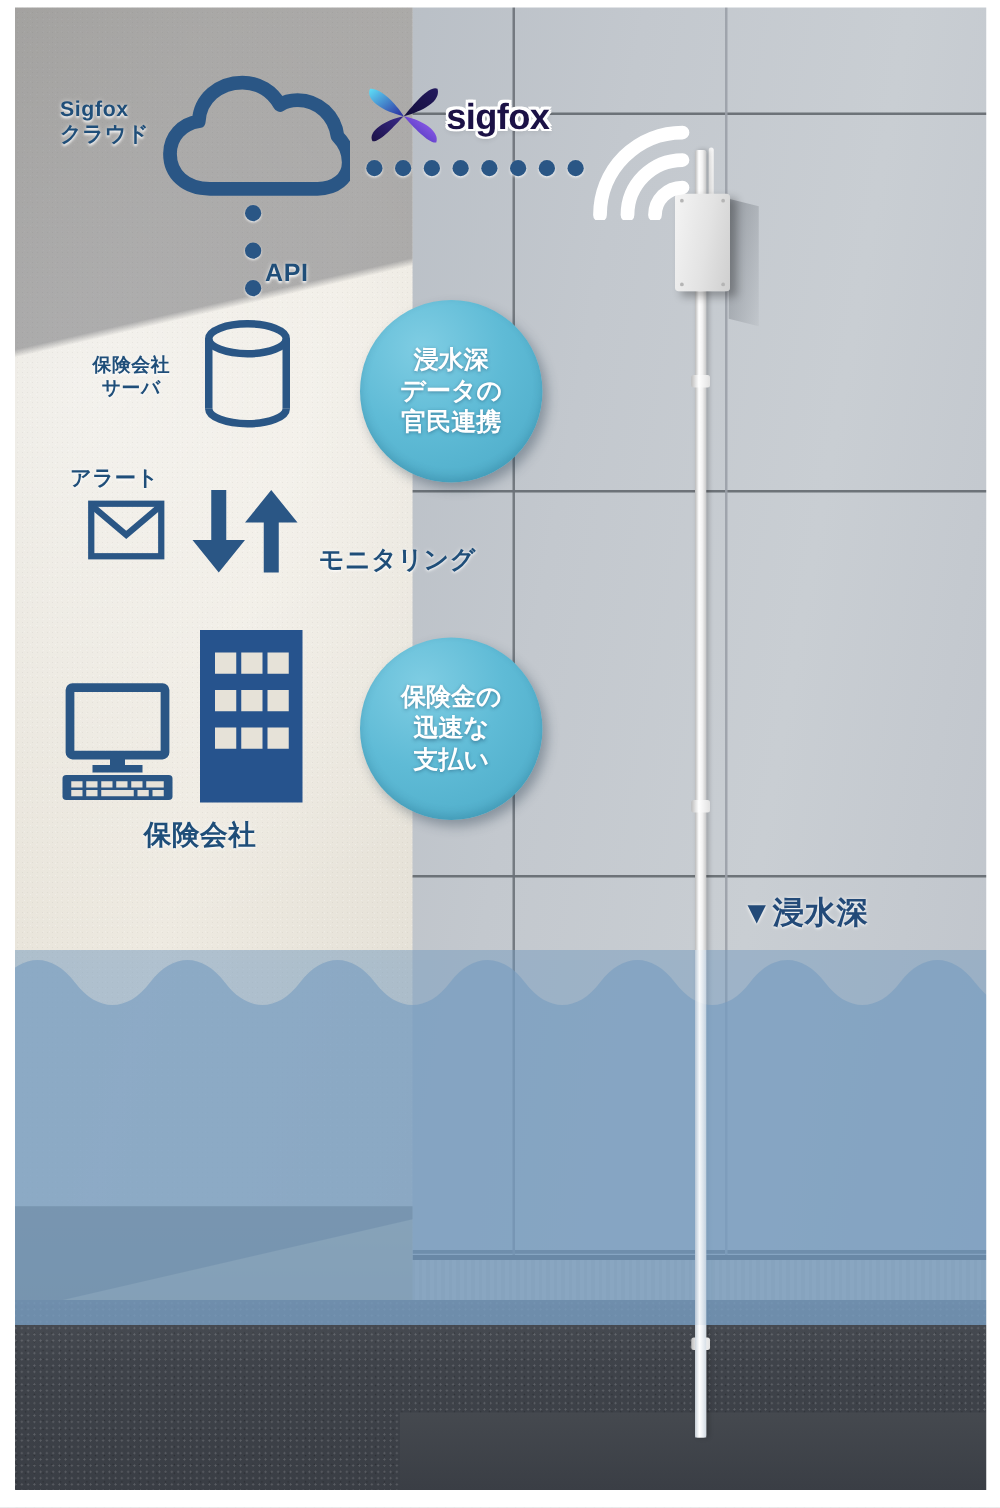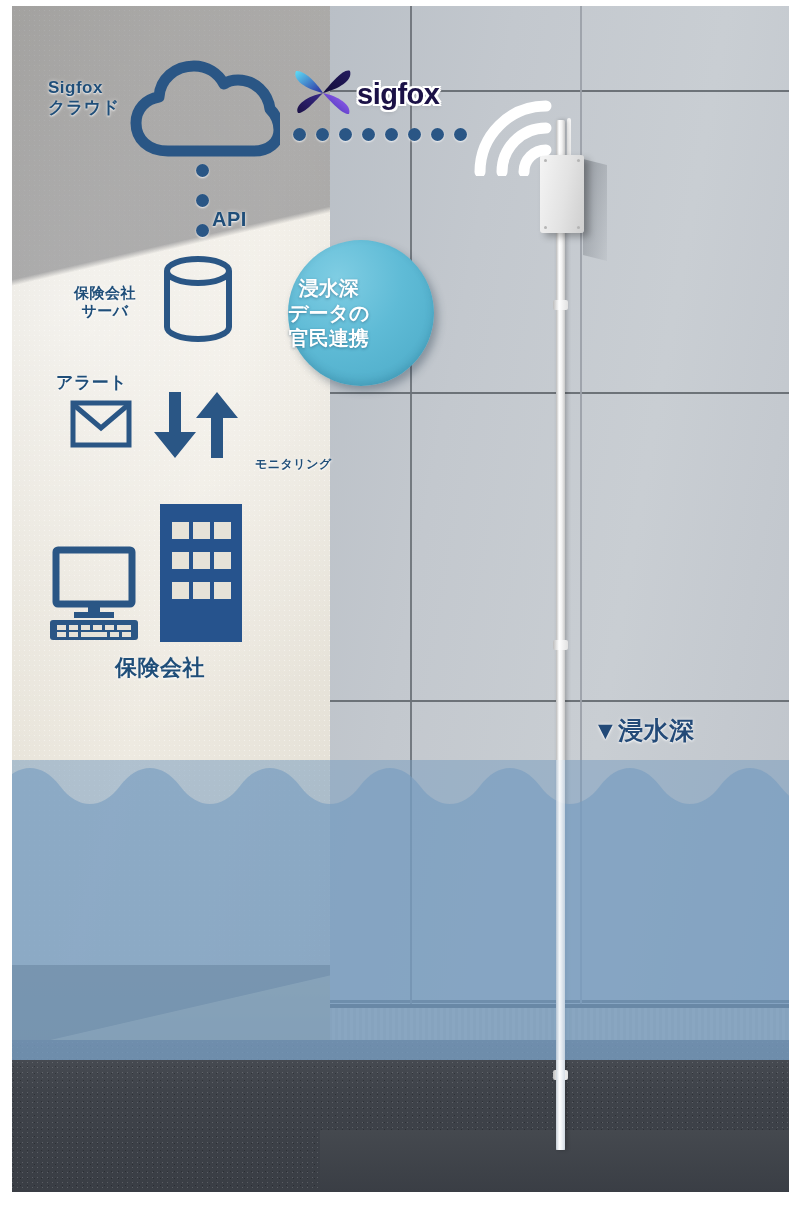--- a/index.html
+++ b/index.html
@@ -151,21 +151,21 @@
     white-space:pre-line;
   }
   .title-sensor{
     left:448px;top:22px;font-size:26px;color:#2b5180;
     text-shadow:0 1px 2px rgba(255,255,255,.9);
   }
   .lbl-sigfox-cloud{left:48px;top:78px;font-size:17px;text-align:left;}
   .lbl-api{left:212px;top:208px;font-size:20px;}
   .lbl-server{left:58px;top:284px;font-size:15px;text-align:center;width:94px;}
   .lbl-alert{left:56px;top:373px;font-size:17px;text-align:center;}
-  .lbl-monitor{left:255px;top:457px;font-size:12px;text-align:right;}
+  .lbl-monitor{left:255px;top:437px;font-size:20px;text-align:right;}
   .lbl-company{left:115px;top:655px;font-size:22px;}
   .lbl-depth{left:593px;top:716px;font-size:25px;color:#234a78;}
 
   
   .sigfox-wordmark{
     position:absolute;left:357px;top:78px;
     font-size:29px;font-weight:700;color:#1b1146;letter-spacing:-.5px;
     text-shadow:
       2px 0 0 #fff,-2px 0 0 #fff,0 2px 0 #fff,0 -2px 0 #fff,
       2px 2px 0 #fff,-2px 2px 0 #fff,2px -2px 0 #fff,-2px -2px 0 #fff,
@@ -194,21 +194,21 @@
   .icon-mail{position:absolute;left:70px;top:400px;width:62px;height:48px;}
   .icon-arrows{position:absolute;left:148px;top:392px;width:108px;height:68px;}
   .icon-monitor{position:absolute;left:48px;top:546px;width:92px;height:96px;}
   .icon-building{position:absolute;left:158px;top:502px;width:86px;height:142px;}
 
   
   .badge{
     position:absolute;border-radius:50%;
     background:radial-gradient(circle at 34% 26%, #7fcde3 0%, #5fbbd6 45%, #4aa9c6 100%);
     box-shadow:4px 5px 9px rgba(40,60,80,.38), inset 0 -4px 8px rgba(0,60,90,.18);
-    display:flex;align-items:center;
+    display:flex;align-items:center;justify-content:center;
   }
   .badge span{
     color:#ffffff;font-weight:700;font-size:20px;line-height:1.25;text-align:center;
     white-space:pre-line;
     text-shadow:0 1px 3px rgba(20,60,90,.45);
   }
   .badge-1{left:288px;top:240px;width:146px;height:146px;}
   .badge-2{left:288px;top:510px;width:146px;height:146px;}
 
   .lbl-multiline{white-space:pre-line;}
@@ -404,19 +404,24 @@
   <div class="lbl lbl-alert">アラート</div>
   <div class="lbl lbl-monitor">モニタリング</div>
   <div class="lbl lbl-company">保険会社</div>
   <div class="lbl lbl-depth">▼浸水深</div>
 
   <div class="badge badge-1">
     <span>浸水深
 データの
 官民連携</span>
   </div>
+  <div class="badge badge-2">
+    <span>保険金の
+迅速な
+支払い</span>
+  </div>
 
   <div class="top-white"></div>
   <div class="left-white"></div>
   <div class="right-white"></div>
   <div class="bottom-white"></div>
 
 </div>
 
 </body></html>

